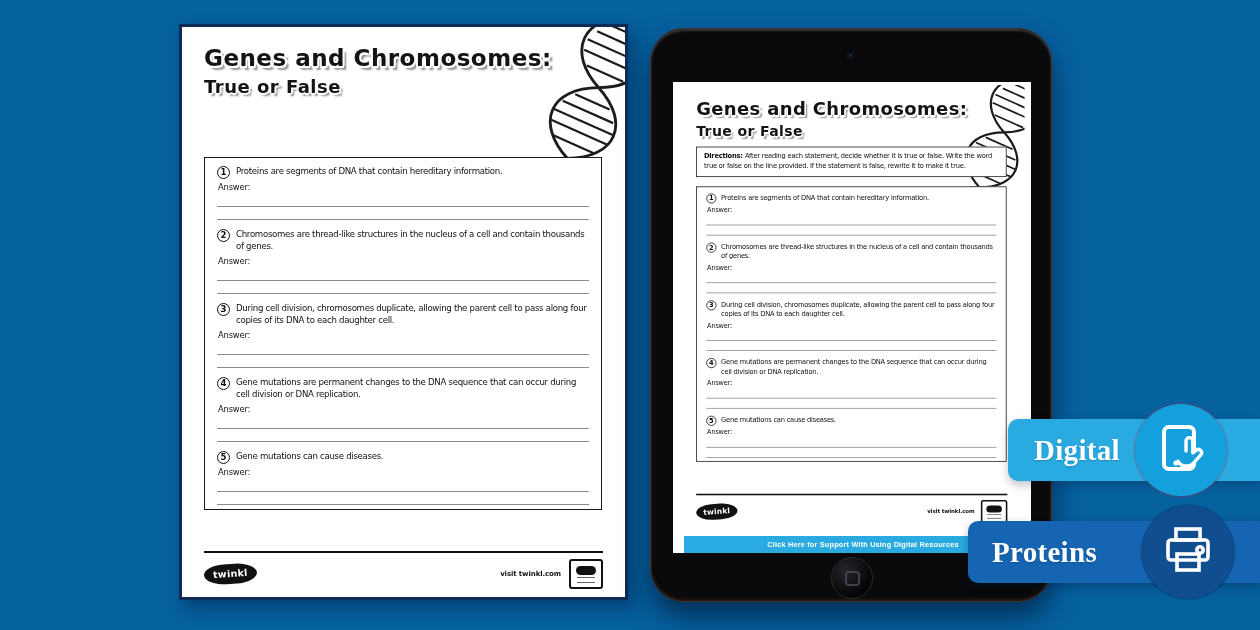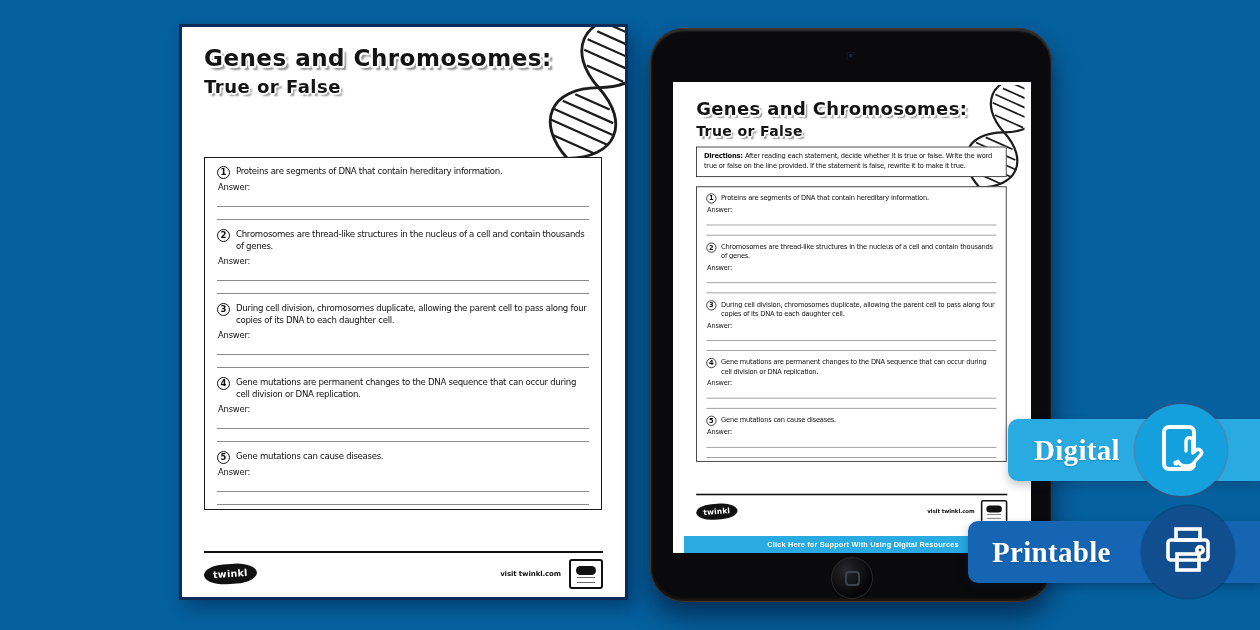--- a/index.html
+++ b/index.html
@@ -294,21 +294,21 @@
   <span class="badge-circle">
     <svg width="58" height="58" viewBox="0 0 58 58" fill="none">
       <rect x="12" y="6" width="30" height="42" rx="5" stroke="#fff" stroke-width="4"></rect>
       <circle cx="24" cy="42" r="2.6" fill="#fff"></circle>
       <path d="M34 30 v-10 a3.4 3.4 0 0 1 6.8 0 v12 l3.6 -2.8 a3.2 3.2 0 0 1 4.4 4.6 l-7.2 8.2 a8.5 8.5 0 0 1 -6.4 2.9 h-1.6 a8.5 8.5 0 0 1 -7.6 -4.7" fill="#14A0DC" stroke="#fff" stroke-width="3.4" stroke-linecap="round" stroke-linejoin="round"></path>
     </svg>
   </span>
 </div>
 
 <div class="badge badge-printable">
-  <span class="badge-label">Printable</span>
+  <span class="badge-label">Proteins</span>
   <span class="badge-circle">
     <svg width="56" height="56" viewBox="0 0 56 56" fill="none" stroke="#fff" stroke-width="3.6">
       <rect x="16" y="5" width="24" height="11"></rect>
       <rect x="8" y="16" width="40" height="20" rx="3"></rect>
       <circle cx="40" cy="26" r="3.2"></circle>
       <rect x="17" y="30" width="22" height="16"></rect>
     </svg>
   </span>
 </div>
 

